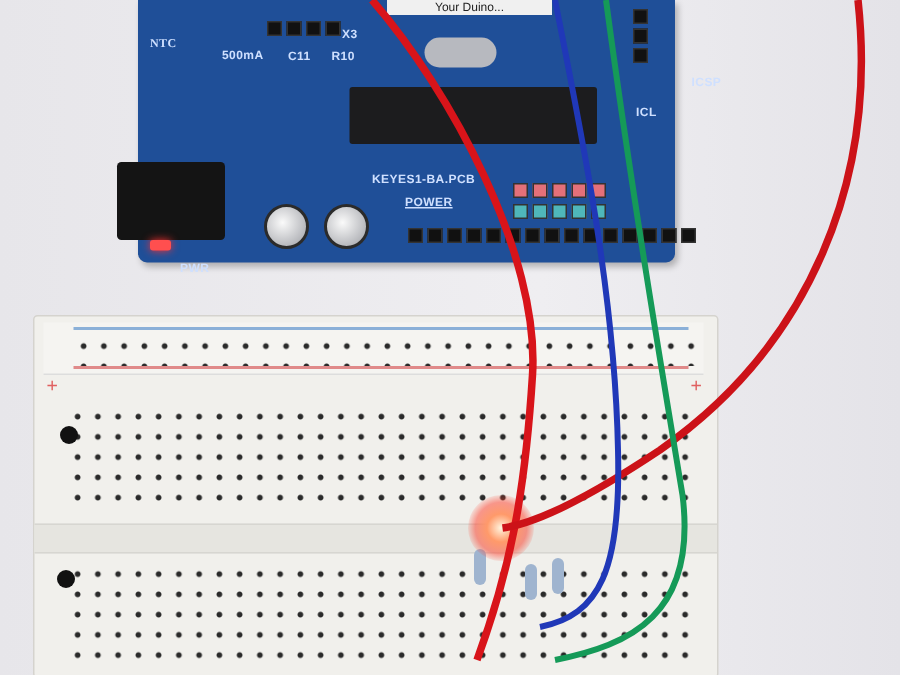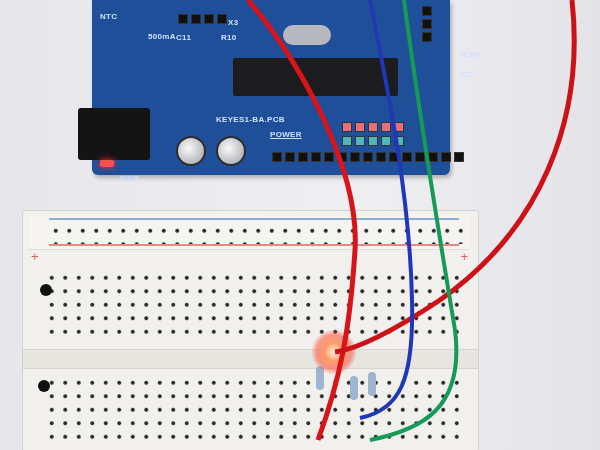--- a/index.html
+++ b/index.html
@@ -27,28 +27,29 @@
   .pwr-led{position:absolute;left:100px;top:160px;width:14px;height:7px;background:#ff4f4f;box-shadow:0 0 6px #ff3030;border-radius:2px;}
   .button{position:absolute;width:12px;height:12px;background:#111;border-radius:50%;}
   svg.wires{position:absolute;left:0;top:0;}
 </style>
 </head>
 <body>
 
 <div class="scene">
 
   <div class="board">
-    <div class="board-label" style="left:8px;top:12px;">NTC</div>
+    <div class="top-label" style="left:166px;">Your Duino...</div>
+    <div class="board-label" style="left:8px;top:24px;font-family:Liberation Serif, serif;">NTC</div>
     <div class="board-label" style="left:56px;top:32px;text-align:right;">500mA</div>
-    <div class="board-label" style="left:84px;top:33px;">C11</div>
+    <div class="board-label" style="left:100px;top:33px;">C11</div>
     <div class="board-label" style="left:129px;top:33px;">R10</div>
     <div class="board-label" style="left:136px;top:18px;">X3</div>
     <div class="board-label" style="left:330px;top:50px;margin-left:39px;">ICSP</div>
-    <div class="board-label" style="left:332px;top:70px;margin-left:36px;">ICL</div>
-    <div class="board-label" style="left:124px;top:115px;">KEYES1-BA.PCB</div>
+    <div class="board-label" style="left:332px;top:70px;">ICL</div>
+    <div class="board-label" style="left:156px;top:115px;">KEYES1-BA.PCB</div>
     <div class="board-label" style="left:178px;top:130px;text-decoration:underline;">POWER</div>
     <div class="board-label" style="left:28px;top:163px;margin-top:11px;">PWR</div>
 
     <div class="header-row" style="left:86px;top:14px;">
       <div class="pin"></div>
         <div class="pin"></div>
         <div class="pin"></div>
         <div class="pin"></div>
     </div>
     <div class="header-row" style="left:180px;top:152px;">

